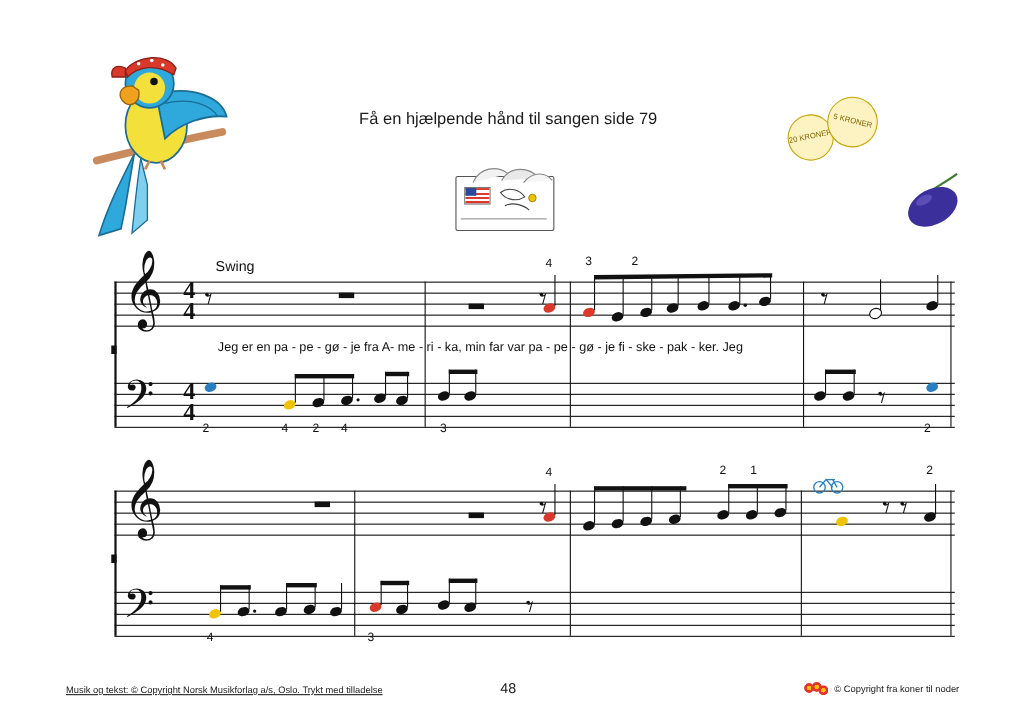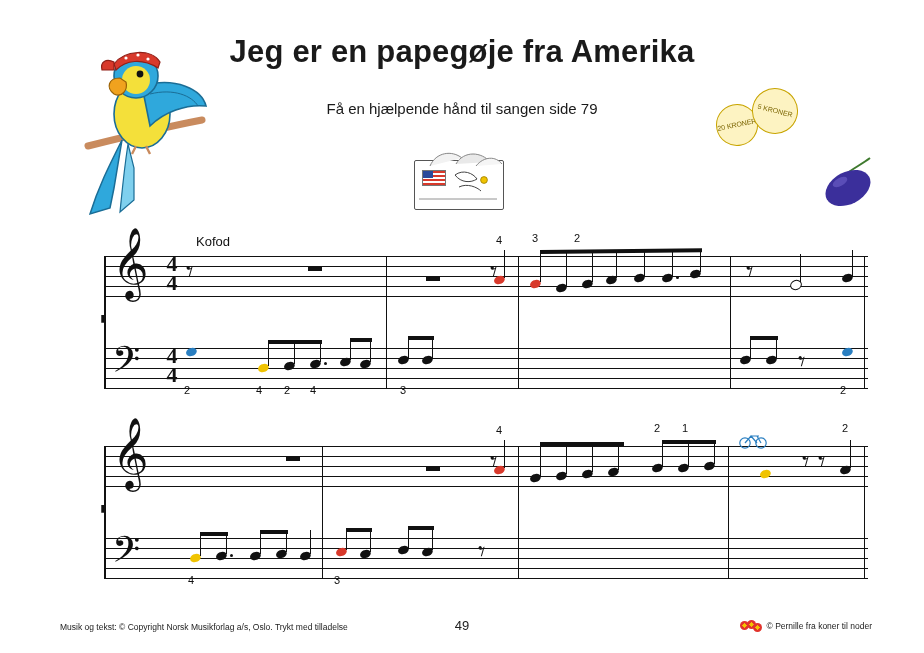--- a/index.html
+++ b/index.html
@@ -49,20 +49,21 @@
     color: #1a1a1a;
   }
 
   
   .footer-left {
     position: absolute;
     left: 60px;
     top: 622px;
     font-size: 8.5px;
     color: #222;
+    text-decoration: underline;
   }
   .footer-page {
     position: absolute;
     left: 0;
     right: 0;
     top: 618px;
     text-align: center;
     font-size: 13px;
     color: #222;
   }
@@ -318,21 +319,20 @@
     background: #2b4a9b;
   }
 
   .parrot-box { position: absolute; left: 80px; top: 28px; width: 130px; height: 190px; }
 </style>
 </head>
 <body>
 
 <div class="page">
 
-  <div class="title">Jeg er en papegøje fra Amerika</div>
   <div class="subtitle">Få en hjælpende hånd til sangen side 79</div>
 
   <div class="parrot-box">
     <svg width="130" height="190" viewBox="0 0 130 190">
 
       <path d="M8 118 C40 110 80 100 122 92" stroke="#c98b5e" stroke-width="7" fill="none" stroke-linecap="round"></path>
 
       <path d="M42 112 C28 140 18 160 10 186 L30 180 L34 160 Z" fill="#2fa8dc" stroke="#1a6d96" stroke-width="1.5"></path>
       <path d="M48 116 C44 142 42 164 40 184 L54 172 L54 140 Z" fill="#7fd0ee" stroke="#1a6d96" stroke-width="1.2"></path>
 
@@ -419,21 +419,21 @@
 
       <div class="timesig timesig-top">
         <div>4</div>
         <div>4</div>
       </div>
       <div class="timesig timesig-bottom">
         <div>4</div>
         <div>4</div>
       </div>
 
-      <div class="tempo">Kofod</div>
+      <div class="tempo">Swing</div>
 
       <div class="barline" style="left:308px;"></div>
       <div class="barline" style="left:440px;"></div>
       <div class="barline" style="left:652px;"></div>
       <div class="endbar-thin" style="left:786px;"></div>
 
       <div class="rest" style="left:108px; top:14px;">𝄾</div>
       <div class="wholerest" style="left:230px; top:22px;"></div>
 
       <div class="wholerest" style="left:348px; top:32px;"></div>
@@ -461,20 +461,21 @@
       <div class="notehead" style="left:612px; top:26px;"></div>
       <div class="stem" style="left:622px; top:6px; height:22px;"></div>
       <div class="beam" style="left:462px; top:6px; width:162px; transform:rotate(-0.6deg);"></div>
 
       <div class="rest" style="left:668px; top:14px;">𝄾</div>
       <div class="notehead hollow" style="left:712px; top:36px;"></div>
       <div class="stem" style="left:722px; top:10px; height:28px;"></div>
       <div class="notehead" style="left:764px; top:30px;"></div>
       <div class="stem" style="left:774px; top:6px; height:26px;"></div>
 
+      <div class="lyric" style="left:120px;">Jeg  er  en pa - pe - gø - je fra   A- me - ri - ka,   min   far  var pa - pe - gø - je fi - ske - pak - ker.   Jeg</div>
 
       <div class="notehead blue" style="left:108px; top:104px;"></div>
       <div class="finger" style="left:106px; top:140px;">2</div>
 
       <div class="notehead yellow" style="left:180px; top:120px;"></div>
       <div class="stem" style="left:190px; top:96px; height:26px;"></div>
       <div class="notehead" style="left:206px; top:118px;"></div>
       <div class="stem" style="left:216px; top:96px; height:24px;"></div>
       <div class="notehead" style="left:232px; top:116px;"></div>
       <div class="stem" style="left:242px; top:96px; height:22px;"></div>
@@ -606,23 +607,23 @@
       <div class="stem" style="left:330px; top:92px; height:22px;"></div>
       <div class="notehead" style="left:344px; top:114px;"></div>
       <div class="stem" style="left:354px; top:92px; height:24px;"></div>
       <div class="beam" style="left:330px; top:92px; width:26px;"></div>
 
       <div class="rest" style="left:400px; top:104px;">𝄾</div>
     </div>
   </div>
 
   <div class="footer-left">Musik og tekst: © Copyright Norsk Musikforlag a/s, Oslo. Trykt med tilladelse</div>
-  <div class="footer-page">49</div>
+  <div class="footer-page">48</div>
   <div class="footer-right">
     <span class="footer-flowers">
       <span class="flower" style="left:0; top:1px;"></span>
       <span class="flower" style="left:7px; top:0;"></span>
       <span class="flower" style="left:13px; top:3px;"></span>
     </span>
-    <span>© Pernille fra koner til noder</span>
+    <span>© Copyright fra koner til noder</span>
   </div>
 
 </div>
 
 </body></html>

